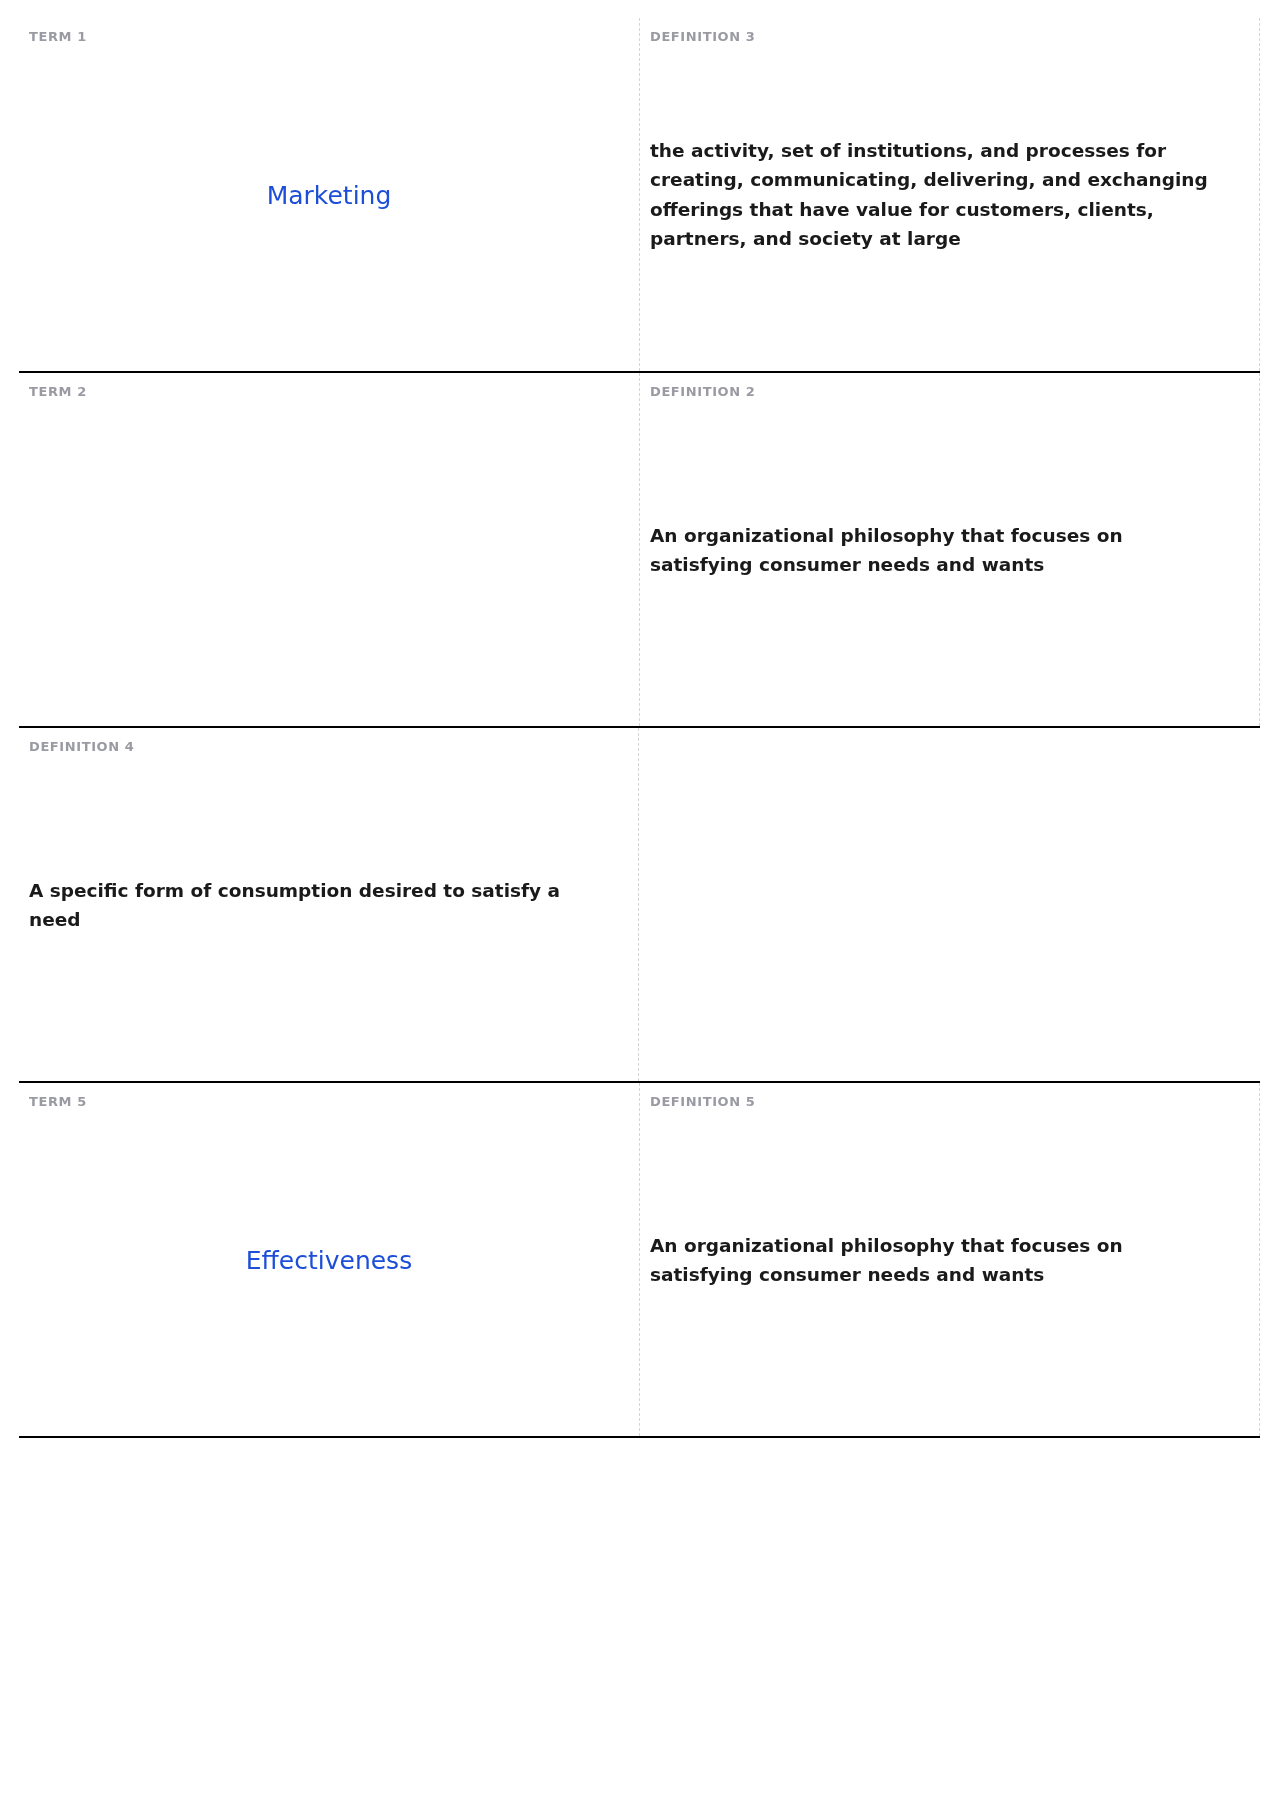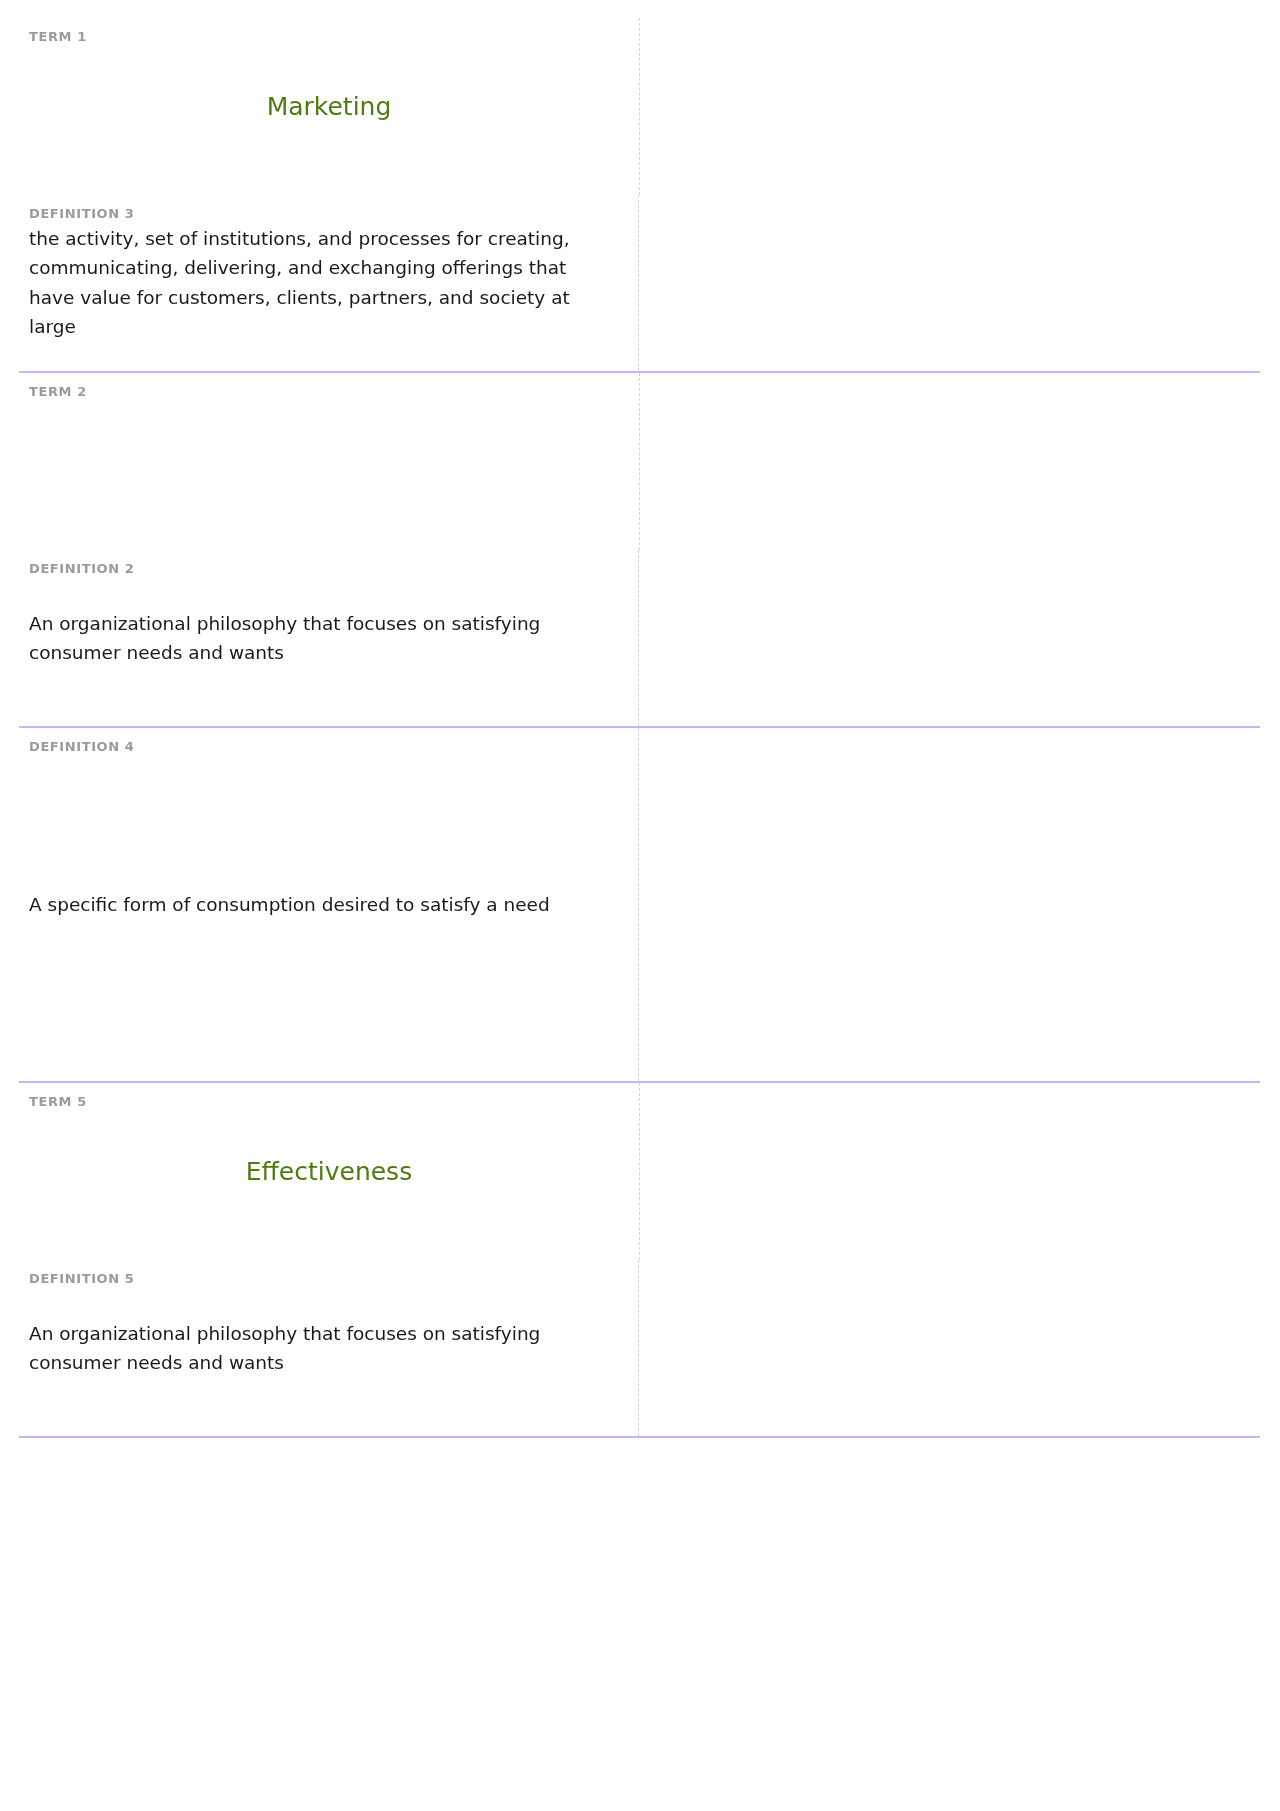--- a/index.html
+++ b/index.html
@@ -1,29 +1,29 @@
 <!DOCTYPE html>
 <html><head>
   <meta charset="utf-8">
   <style>
     html, body { margin: 0; padding: 0; background: #ffffff; }
     body { width: 1280px; height: 1811px; position: relative; overflow: hidden;
            font-family: "DejaVu Sans", sans-serif; color: #1a1a1a; }
     .sheet { position: absolute; left: 19px; top: 18px; width: 1241px; }
-    .row { position: relative; height: 355px; border-bottom: 2px solid #c4b5fd; box-sizing: border-box; display: flex; flex-direction: column; }
+    .row { position: relative; height: 355px; border-bottom: 2px solid #000000; box-sizing: border-box; display: flex; }
     .row:first-child { height: 355px; }
     .cell { position: relative; box-sizing: border-box; height: 100%; }
     .term-cell { width: 621px; border-right: 1px dashed #d4d4d8; }
     .def-cell { width: 620px; border-right: 1px dashed #d4d4d8; }
     .label { position: absolute; top: 11px; left: 10px; font-size: 13px; font-weight: bold;
              color: #9a9aa3; letter-spacing: 0.6px; }
     .term-text { position: absolute; left: 0; right: 0; top: 50%; transform: translateY(-50%);
-                 text-align: center; font-size: 25px; color: #4d7c0f; }
+                 text-align: center; font-size: 25px; color: #1d4ed8; }
     .def-text { position: absolute; left: 10px; right: 30px; top: 50%; transform: translateY(-50%);
-                font-size: 18.5px; line-height: 29.5px; color: #1a1a1a; }
+                font-size: 18.5px; line-height: 29.5px; color: #1a1a1a; font-weight: bold; }
   </style>
 </head>
 <body>
 
 <div class="sheet">
 
   <div class="row">
     <div class="cell term-cell">
       <div class="label">TERM 1</div>
       <div class="term-text">Marketing</div>

